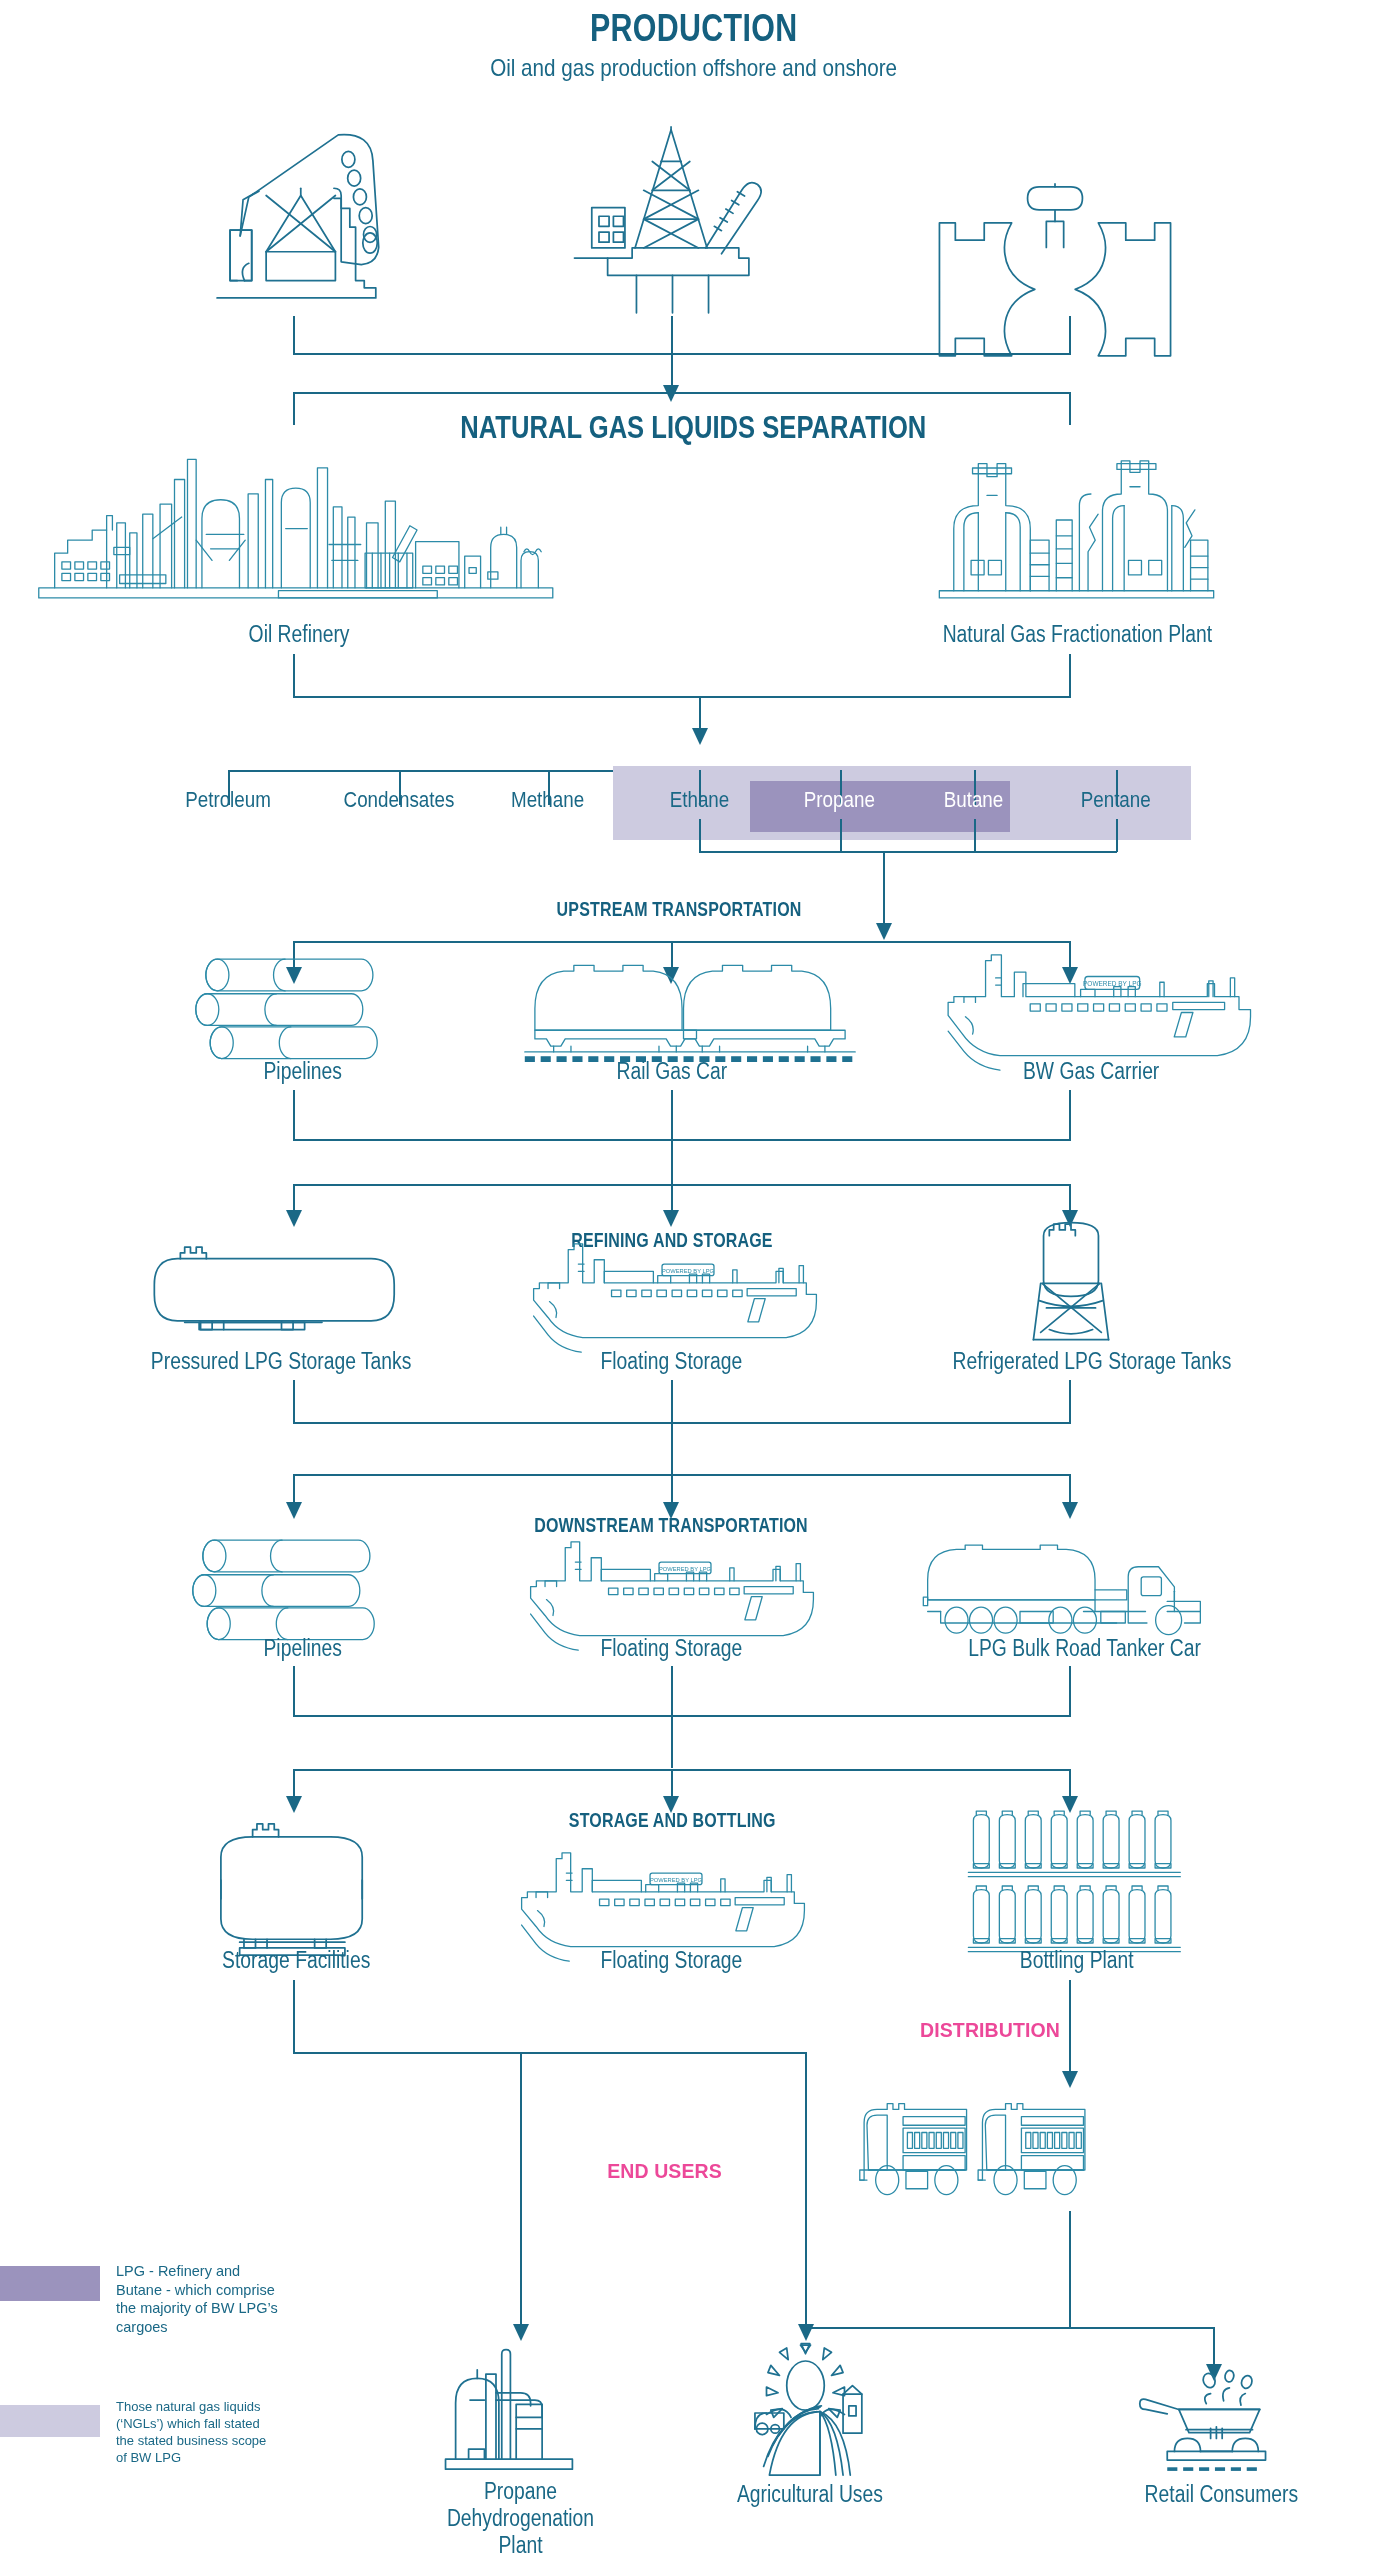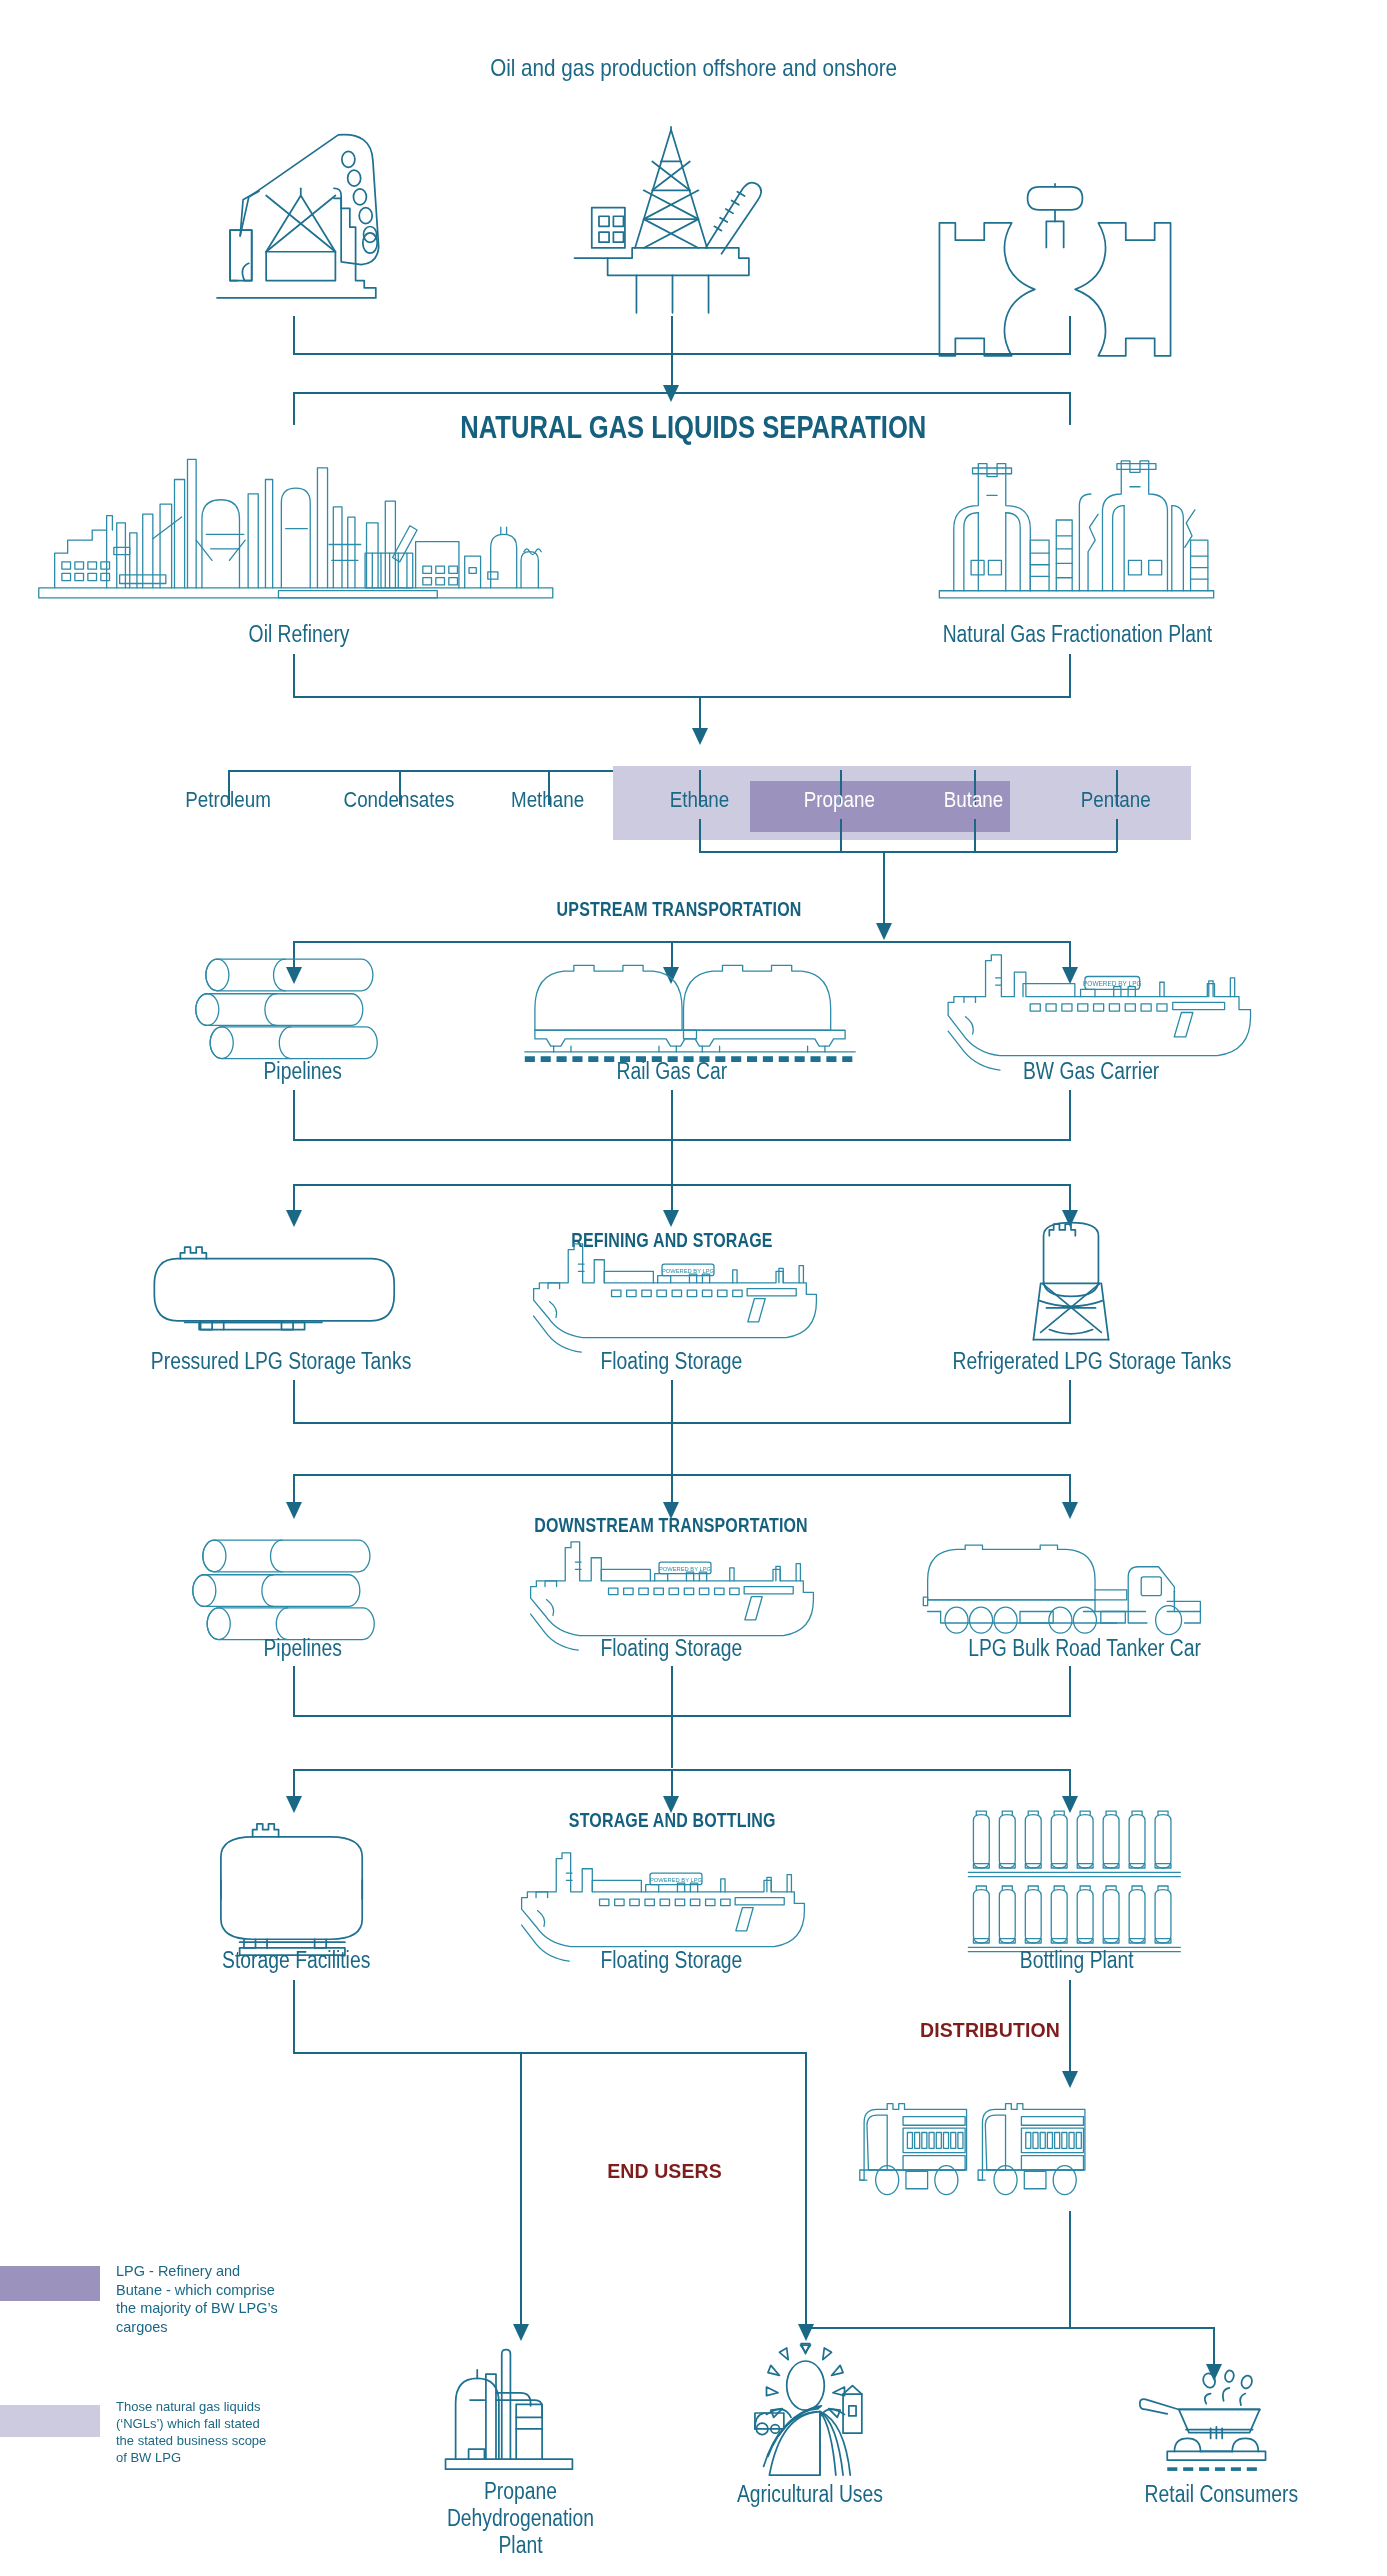--- a/index.html
+++ b/index.html
@@ -53,21 +53,21 @@
     text-align:center;
     transform:scaleX(.80);
     transform-origin:center center;
     white-space:nowrap;
   }
   .t-stage-wide{
     font-family:"Liberation Sans", sans-serif;
     font-weight:700;
     font-size:19.5px;
     letter-spacing:0.1px;
-    color:#7f1d1d;
+    color:#ec4899;
     text-align:center;
     white-space:nowrap;
   }
   .t-caption{
     font-size:23px;
     color:#1a6886;
     text-align:center;
     transform:scaleX(.84);
     transform-origin:center center;
     line-height:1.18;
@@ -119,20 +119,23 @@
   svg{display:block;overflow:visible;}
   .ico{stroke:#1f7191;fill:none;stroke-width:2.4;stroke-linejoin:round;stroke-linecap:round;}
   .ico-thin{stroke:#2c8ba8;fill:none;stroke-width:1.8;stroke-linejoin:round;stroke-linecap:round;}
   .ico-fill{fill:#1f7191;stroke:none;}
 </style>
 </head>
 <body>
 
 <div id="page">
 
+  <div class="abs ctr" style="left:332px;top:5.8px;width:723px;height:45px;">
+    <div class="t-main-title">PRODUCTION</div>
+  </div>
   <div class="abs ctr" style="left:332px;top:52px;width:723px;height:32px;">
     <div class="t-main-sub">Oil and gas production offshore and onshore</div>
   </div>
 
   <div class="abs" style="left:194px;top:126px;width:202px;height:188px;">
     <svg width="202" height="188" viewBox="0 0 280 260">
       <g class="ico">
         <path d="M32 238 h220 v-14 h-16 v-10 h-12 v-74 h-8 v-26 h-12 v-14 h-10"></path>
         <path d="M60 214 h-10 v-70 h30 v70 h-10"></path>
         <rect x="50" y="144" width="30" height="70"></rect>

